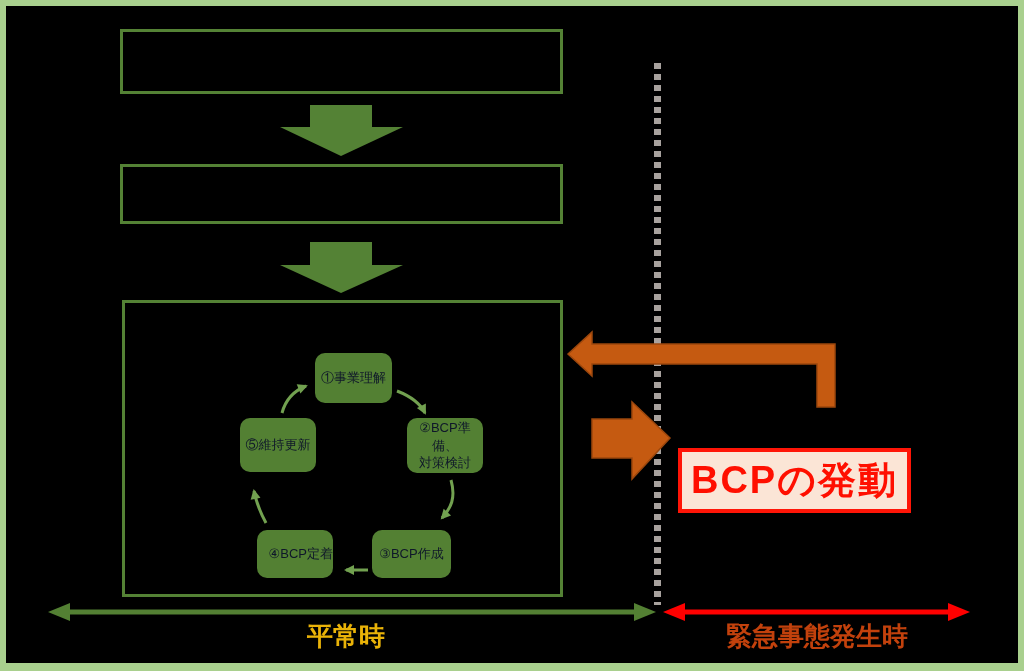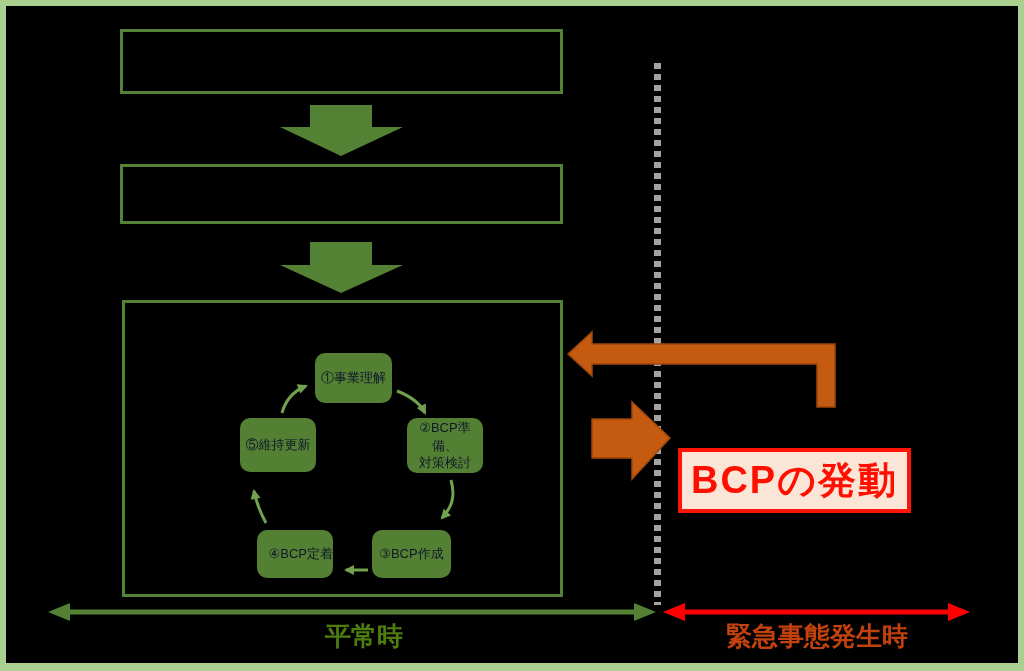--- a/index.html
+++ b/index.html
@@ -59,21 +59,21 @@
     margin-top:41px;
   }
   .tl-label{
     position:absolute;
     top:619px;
     width:220px;
     text-align:center;
     font-size:26px;
     font-weight:bold;
   }
-  .tl-normal{left:254px;color:#4d7c0f;}
+  .tl-normal{left:236px;color:#eab308;}
   .tl-emerg{left:707px;color:#c2410c;}
   svg.overlay{position:absolute;inset:0;pointer-events:none;}
 </style>
 </head>
 <body>
 
 <div class="stage">
 
   <div class="flow-box box1">
     <span></span>

